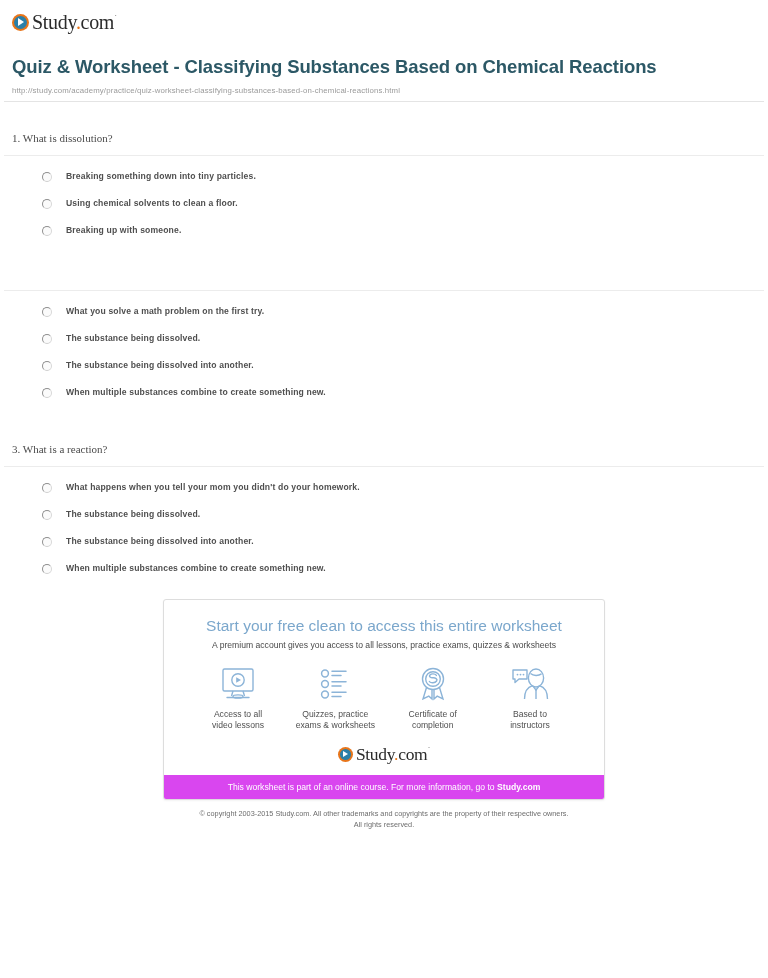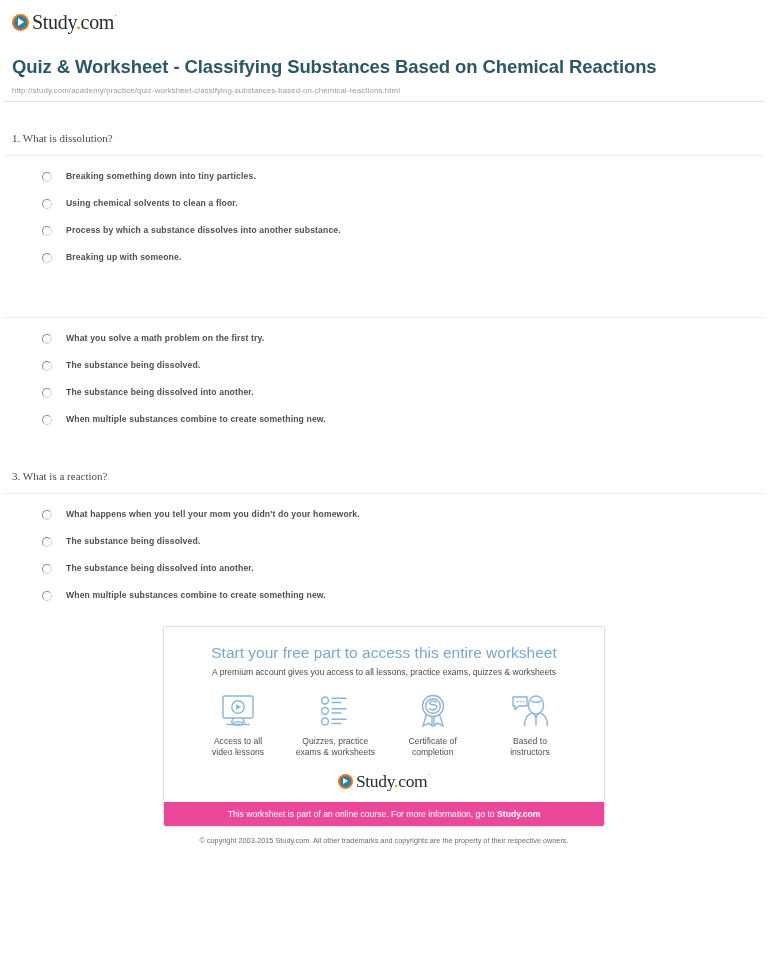--- a/index.html
+++ b/index.html
@@ -192,21 +192,21 @@
   }
   .promo-logo .brand-mark { width: 15px; height: 15px; flex-basis: 15px; }
   .promo-logo .brand-mark .tri {
     left: 5.4px; top: 3.8px;
     border-left-width: 5.2px;
     border-top-width: 3.7px;
     border-bottom-width: 3.7px;
   }
   .promo-logo .brand-text { font-size: 17.5px; }
   .promo-banner {
-    background: #ec4899;
+    background: #d946ef;
     color: #ffffff;
     text-align: center;
     font-size: 8.6px;
     padding: 7px 4px;
     line-height: 1.2;
   }
   .promo-banner b { font-weight: bold; }
 
   
   .footer {
@@ -244,24 +244,20 @@
       <div class="option">
         <span class="radio"></span>
         <span class="option-label">Breaking something down into tiny particles.</span>
       </div>
       <div class="option">
         <span class="radio"></span>
         <span class="option-label">Using chemical solvents to clean a floor.</span>
       </div>
       <div class="option">
         <span class="radio"></span>
-        <span class="option-label">Process by which a substance dissolves into another substance.</span>
-      </div>
-      <div class="option">
-        <span class="radio"></span>
         <span class="option-label">Breaking up with someone.</span>
       </div>
     </div>
   </div>
 
   <div class="question">
     <div class="q-rule"></div>
     <div class="options">
       <div class="option">
         <span class="radio"></span>
@@ -304,21 +300,21 @@
       </div>
     </div>
   </div>
 
 </div>
 
 <div class="promo-wrap">
   <div class="promo-card">
 
     <div class="promo-head">
-      <div class="promo-title">Start your free part to access this entire worksheet</div>
+      <div class="promo-title">Start your free clean to access this entire worksheet</div>
       <div class="promo-sub">A premium account gives you access to all lessons, practice exams, quizzes &amp; worksheets</div>
     </div>
 
     <div class="features">
 
       <div class="feature">
         <div class="feature-icon">
           <svg width="40" height="38" viewBox="0 0 40 38" fill="none" stroke="#8cb4d8" stroke-width="1.4">
             <rect x="5" y="3" width="30" height="22" rx="1.5"></rect>
             <circle cx="20" cy="14" r="6.2"></circle>
@@ -398,13 +394,14 @@
       <span class="brand-text"><span>Study</span><span class="dot">.</span><span>com</span><span class="tm">˙</span></span>
     </div>
 
     <div class="promo-banner"><span>This worksheet is part of an online course. For more information, go to </span><b>Study.com</b></div>
 
   </div>
 </div>
 
 <div class="footer">
   <div>© copyright 2003-2015 Study.com. All other trademarks and copyrights are the property of their respective owners.</div>
+  <div>All rights reserved.</div>
 </div>
 
 </body></html>

